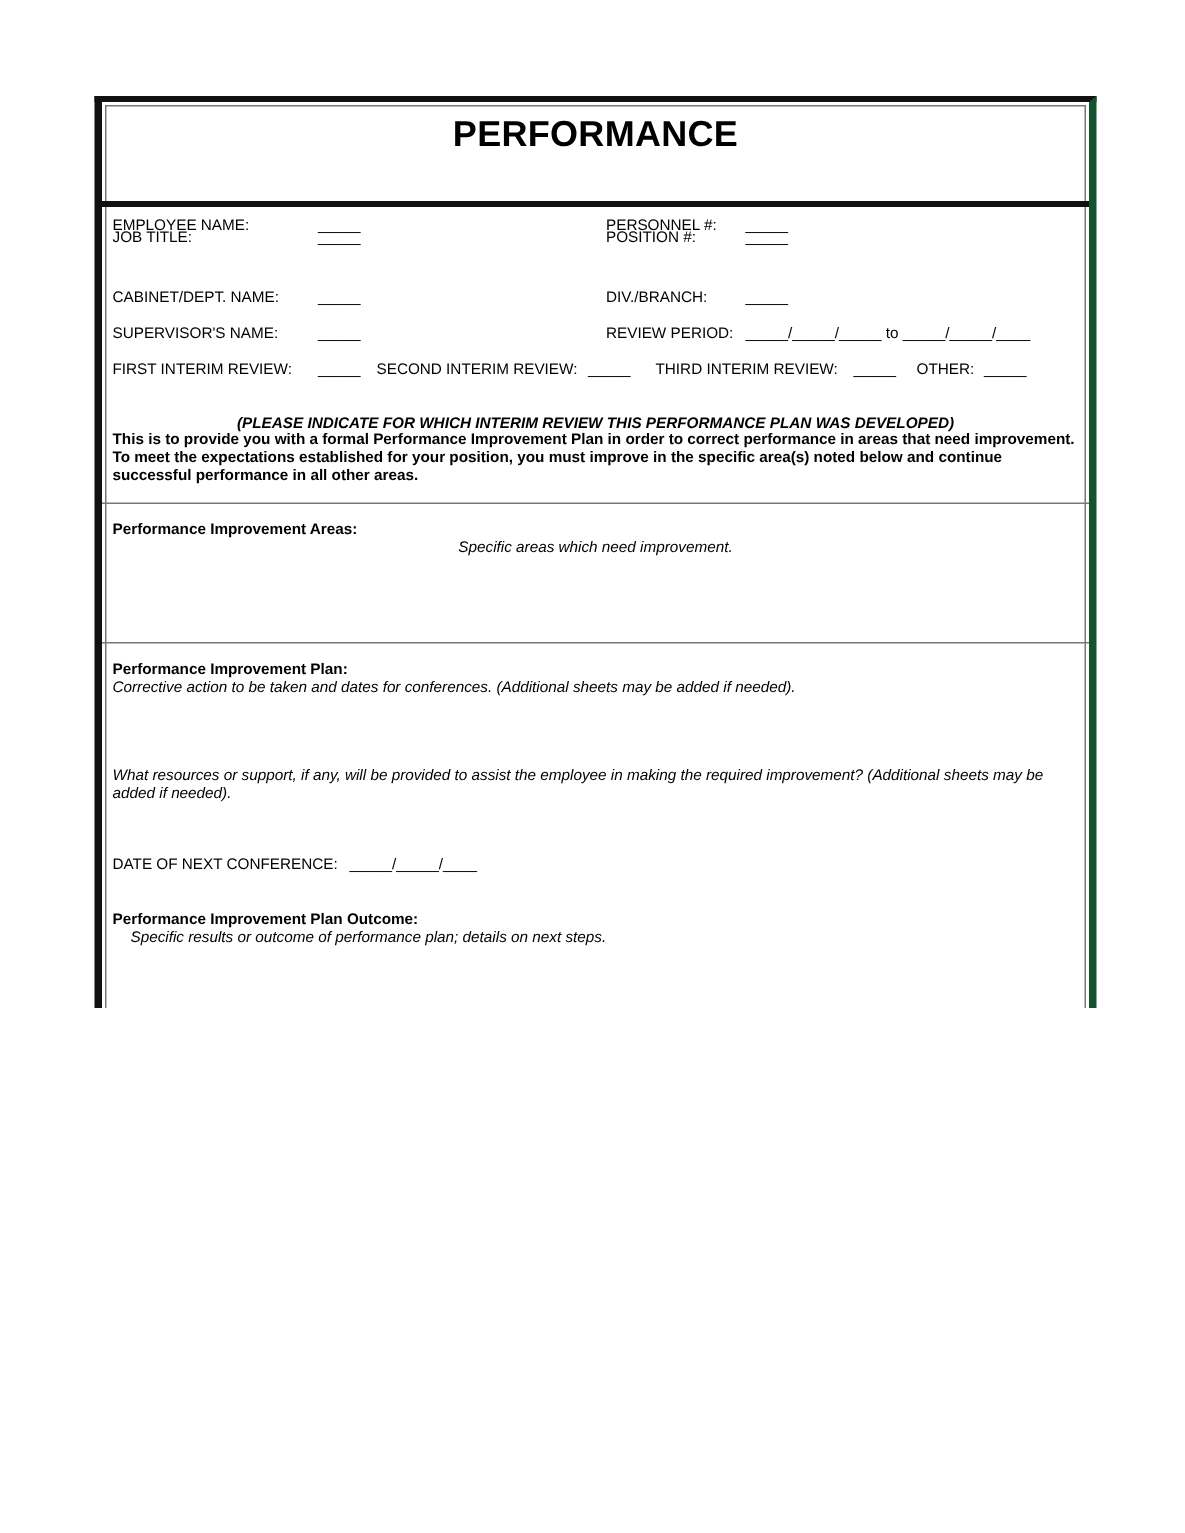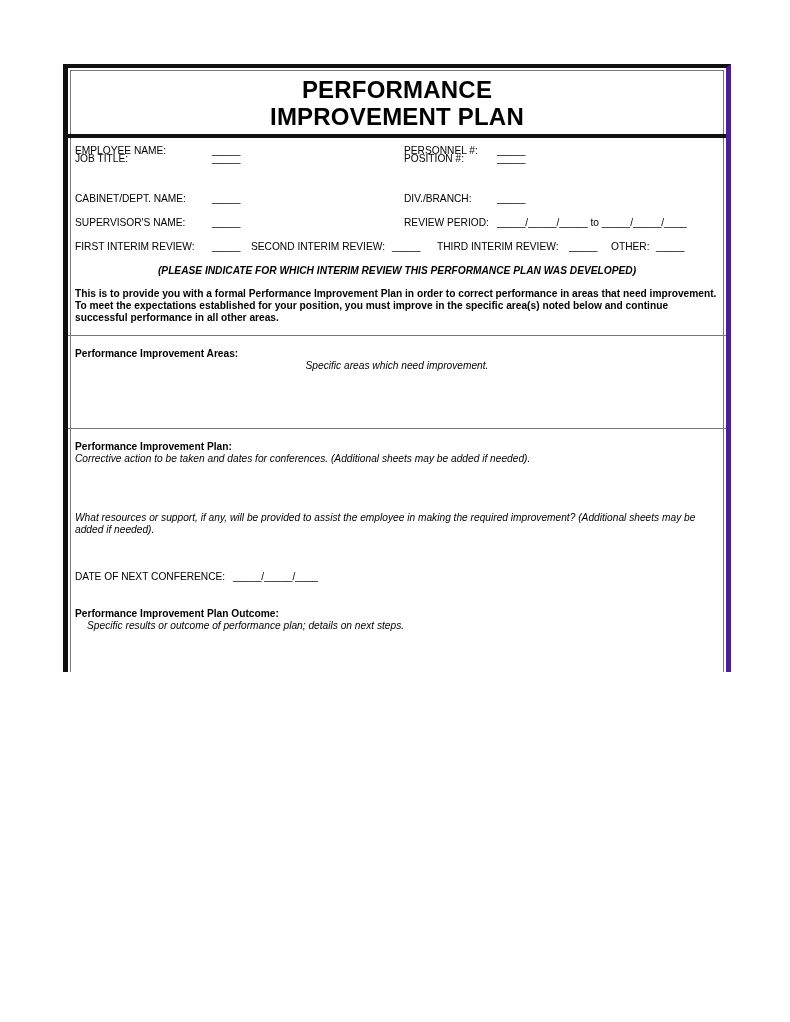--- a/index.html
+++ b/index.html
@@ -1,50 +1,49 @@
 <!DOCTYPE html>
 <html><head>
   <meta charset="utf-8">
   <style>
     html, body { margin: 0; padding: 0; background: #ffffff; }
     body { width: 790px; height: 1022px; position: relative; font-family: "Liberation Sans", sans-serif; color: #000; }
     .frame {
       position: absolute; left: 63px; top: 64px; width: 668px; height: 608px;
-      border-left: 5px solid #111; border-right: 5px solid #4c1d95; border-top: 4px solid #111;
+      border-left: 5px solid #111; border-right: 5px solid #14532d; border-top: 4px solid #111;
       box-sizing: border-box;
     }
     .frame-inner {
       position: absolute; left: 2px; right: 2px; top: 2px; bottom: 0;
       border-left: 1px solid #777; border-right: 1px solid #777; border-top: 1px solid #777;
     }
     .title-box {
       position: absolute; left: 0; right: 0; top: 0; height: 66px;
       border-bottom: 4px solid #111; text-align: center;
     }
     .title-line { font-weight: bold; font-size: 24px; line-height: 27px; letter-spacing: 0.2px; }
     .title-line.first { margin-top: 8px; }
     .content { position: absolute; left: 7px; right: 7px; top: 75px; font-size: 10.2px; }
     .row { position: absolute; left: 0; height: 14px; font-weight: normal; white-space: nowrap; }
     .lbl { position: absolute; top: 0; }
     .blank { position: absolute; top: 0; }
-    .center-note { position: absolute; left: 0; right: 0; text-align: center; font-style: italic; font-weight: bold; font-size: 10.2px; }
+    .center-note { position: absolute; left: 0; right: 0; text-align: center; font-style: italic; font-weight: bold; font-size: 10.2px; margin-top: 12px; }
     .intro { position: absolute; left: 0; right: 0; font-weight: bold; font-size: 10.2px; line-height: 12.2px; }
     .divider { position: absolute; left: -7px; right: -7px; height: 0; border-top: 1px solid #777; }
     .sec-head { position: absolute; left: 0; font-weight: bold; font-size: 10.2px; }
     .sec-sub { position: absolute; left: 0; right: 0; font-style: italic; font-size: 10.2px; line-height: 12.2px; }
   </style>
 </head>
 <body>
 
 <div class="frame">
   <div class="frame-inner"></div>
 
   <div class="title-box">
     <div class="title-line first">PERFORMANCE</div>
-    <div class="title-line">IMPROVEMENT PLAN</div>
   </div>
 
   <div class="content">
 
     <div class="row" style="top:2px; width:100%;">
       <span class="lbl" style="left:0">EMPLOYEE NAME:</span>
       <span class="blank" style="left:137px">_____</span>
       <span class="lbl" style="left:329px">PERSONNEL #:</span>
       <span class="blank" style="left:422px">_____</span>
     </div>

